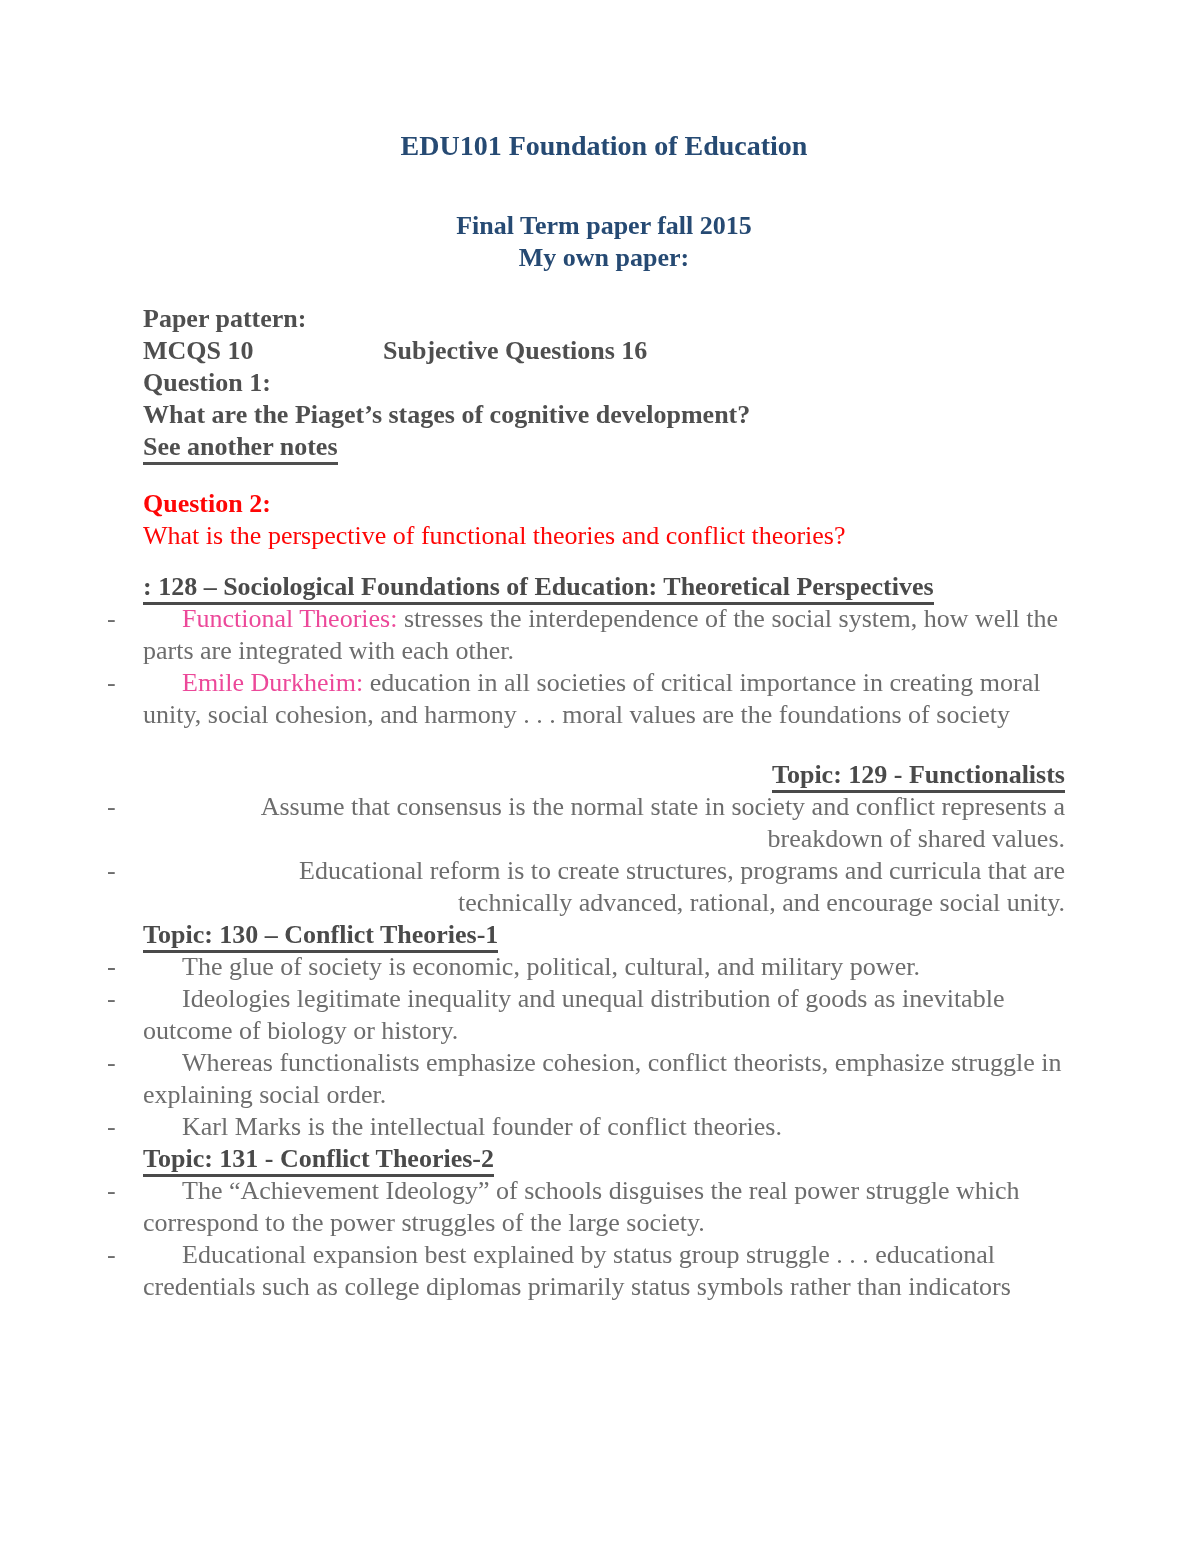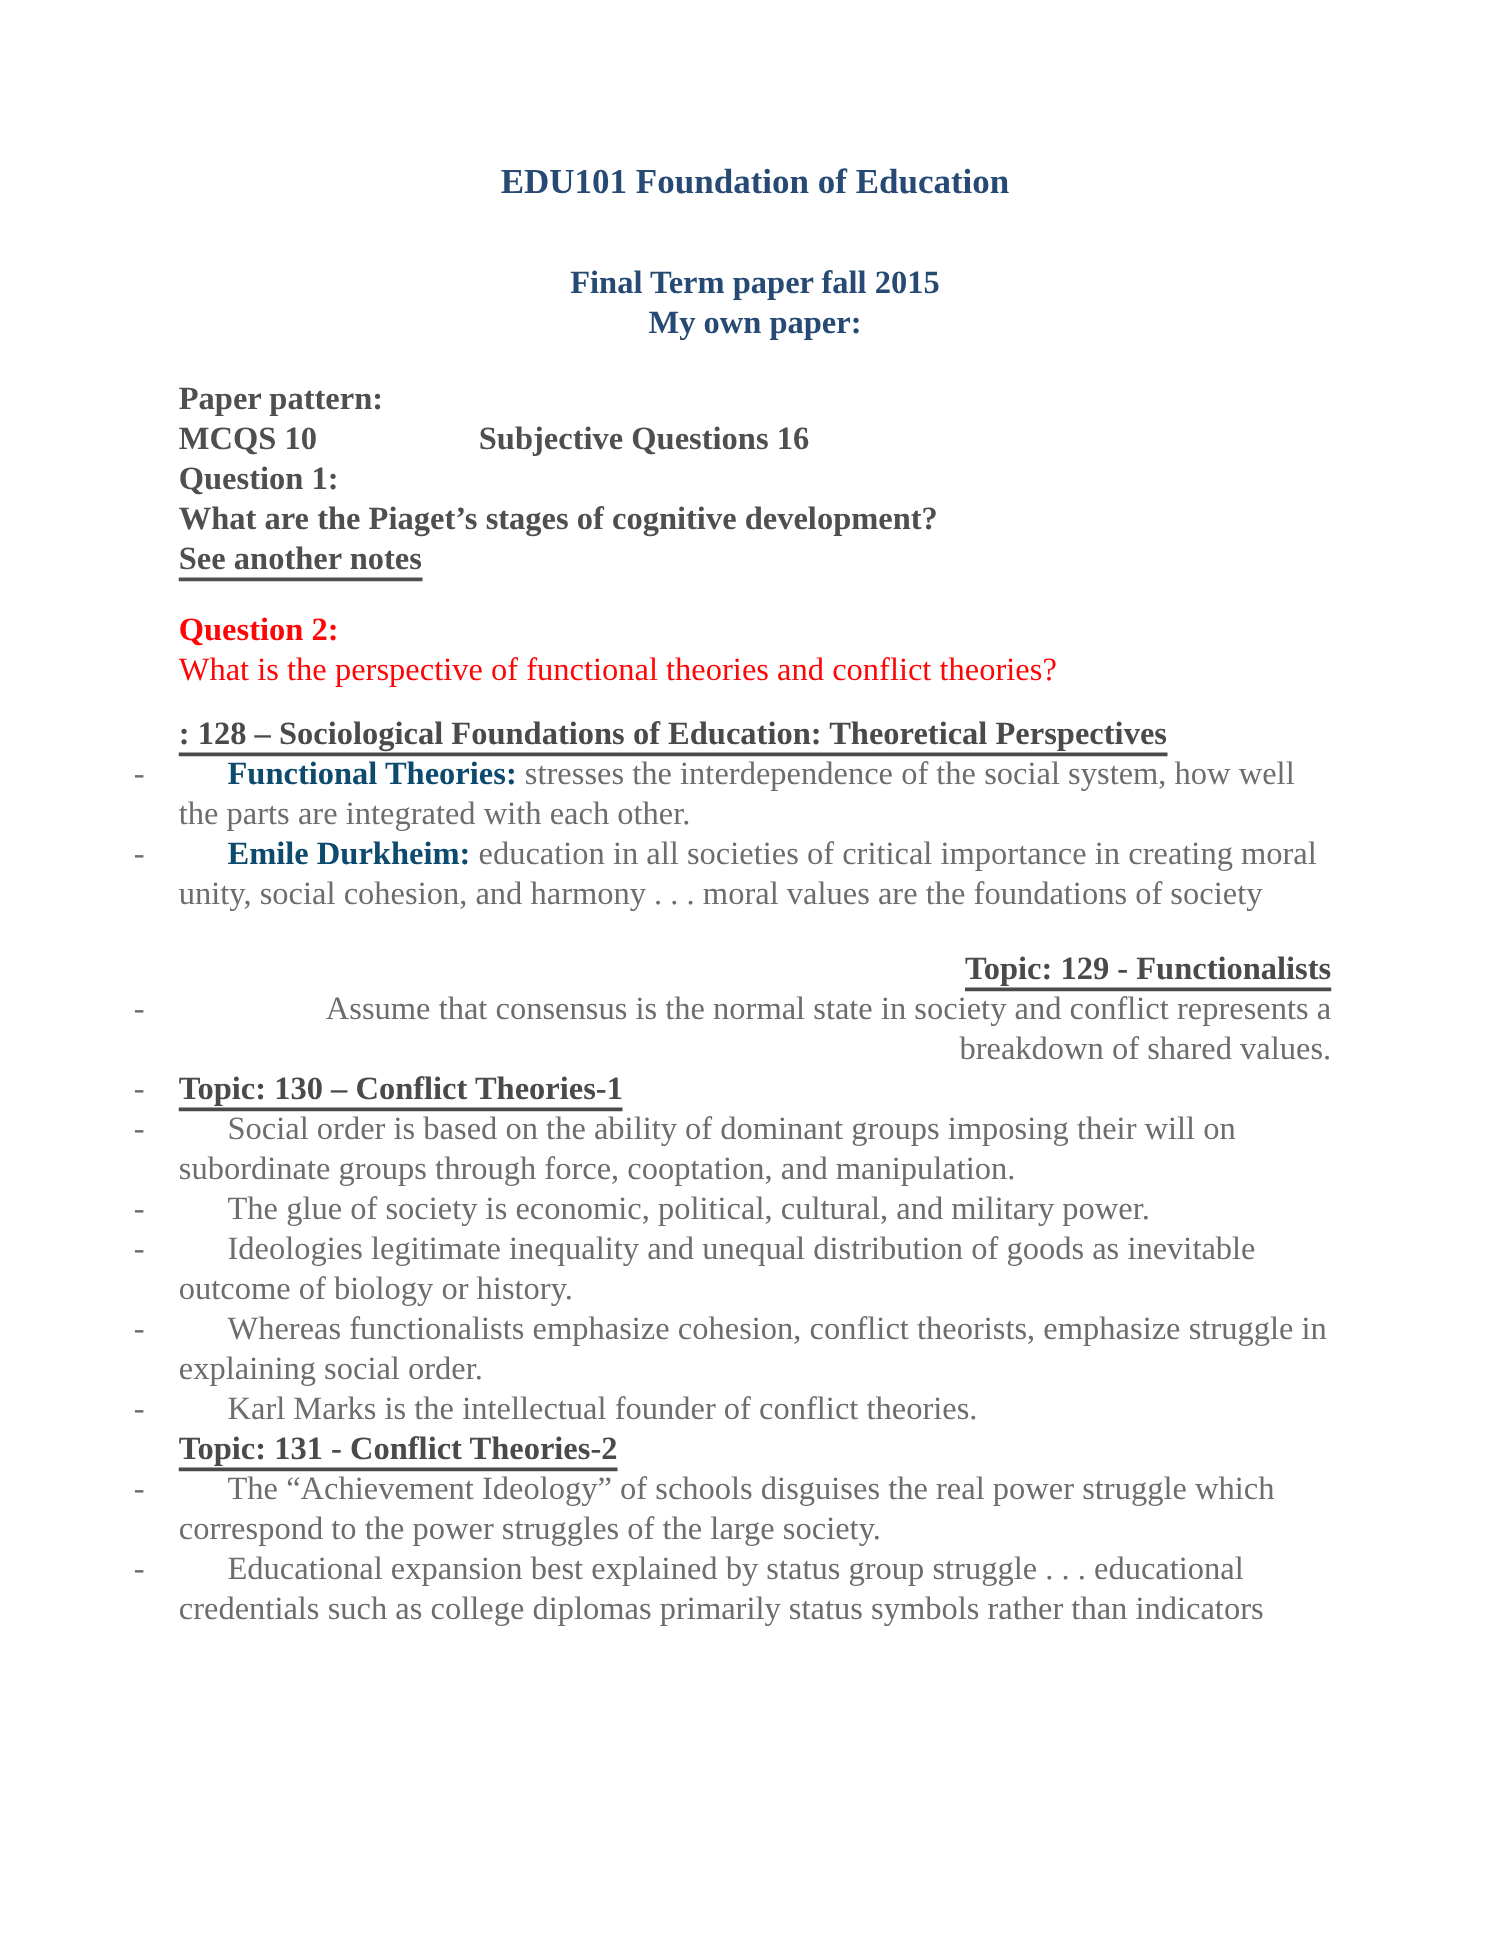--- a/index.html
+++ b/index.html
@@ -76,22 +76,22 @@
     position: relative;
     text-indent: 39px;
   }
   .dash {
     position: absolute;
     left: -36px;
     top: 0;
     text-indent: 0;
   }
   .lead {
-    font-weight: bold;
-    color: #0c4a6e;
+    font-weight: normal;
+    color: #ec4899;
   }
 </style>
 </head>
 <body>
 
 <div class="page">
 
   <h1 class="doc-title">EDU101 Foundation of Education</h1>
 
   <div class="doc-subtitle">
@@ -136,33 +136,33 @@
     <div>
       <span class="section-heading u">Topic: 129 - Functionalists</span>
     </div>
     <ul class="bullets">
       <li class="bullet">
         <span class="dash">-</span>
         <span class="lead"></span><span>Assume that consensus is the normal state in society and conflict represents a breakdown of shared values.</span>
       </li>
       <li class="bullet">
         <span class="dash">-</span>
-        <span class="lead"></span>
+        <span class="lead"></span><span>Educational reform is to create structures, programs and curricula that are technically advanced, rational, and encourage social unity.</span>
       </li>
     </ul>
   </div>
 
   <div class="section">
     <div>
       <span class="section-heading u">Topic: 130 – Conflict Theories-1</span>
     </div>
     <ul class="bullets">
       <li class="bullet">
         <span class="dash">-</span>
-        <span class="lead"></span><span>Social order is based on the ability of dominant groups imposing their will on subordinate groups through force, cooptation, and manipulation.</span>
+        <span class="lead"></span>
       </li>
       <li class="bullet">
         <span class="dash">-</span>
         <span class="lead"></span><span>The glue of society is economic, political, cultural, and military power.</span>
       </li>
       <li class="bullet">
         <span class="dash">-</span>
         <span class="lead"></span><span>Ideologies legitimate inequality and unequal distribution of goods as inevitable outcome of biology or history.</span>
       </li>
       <li class="bullet">

